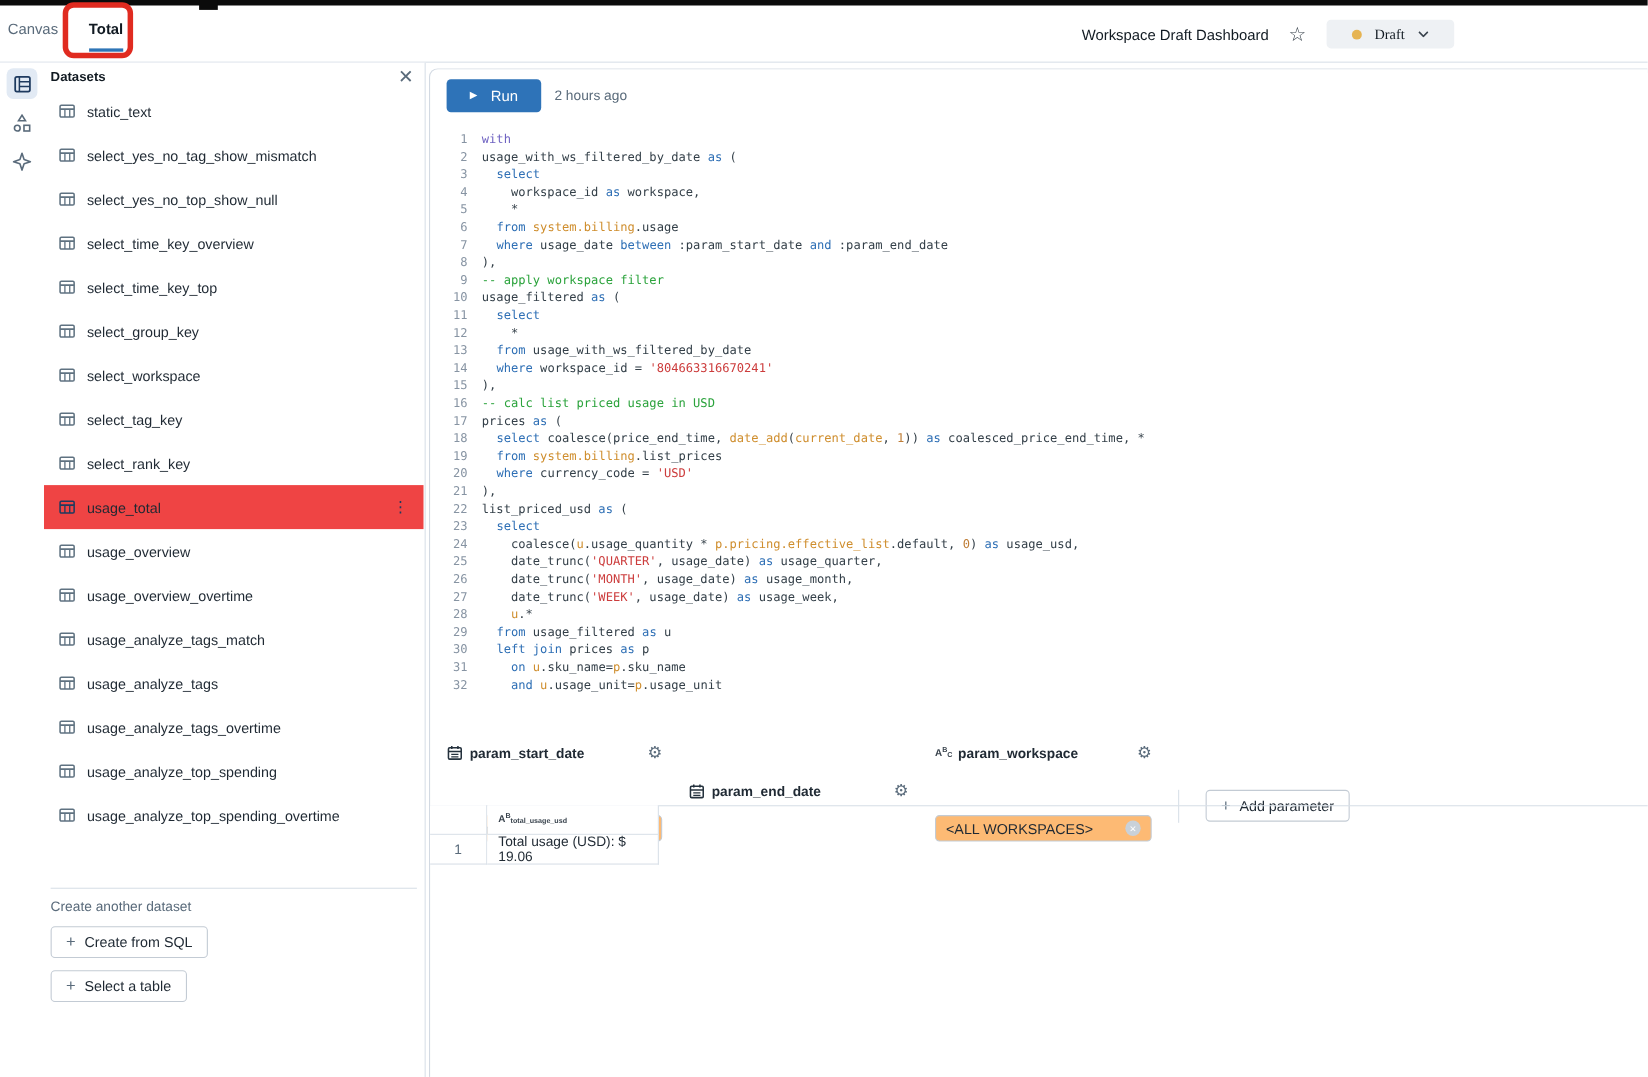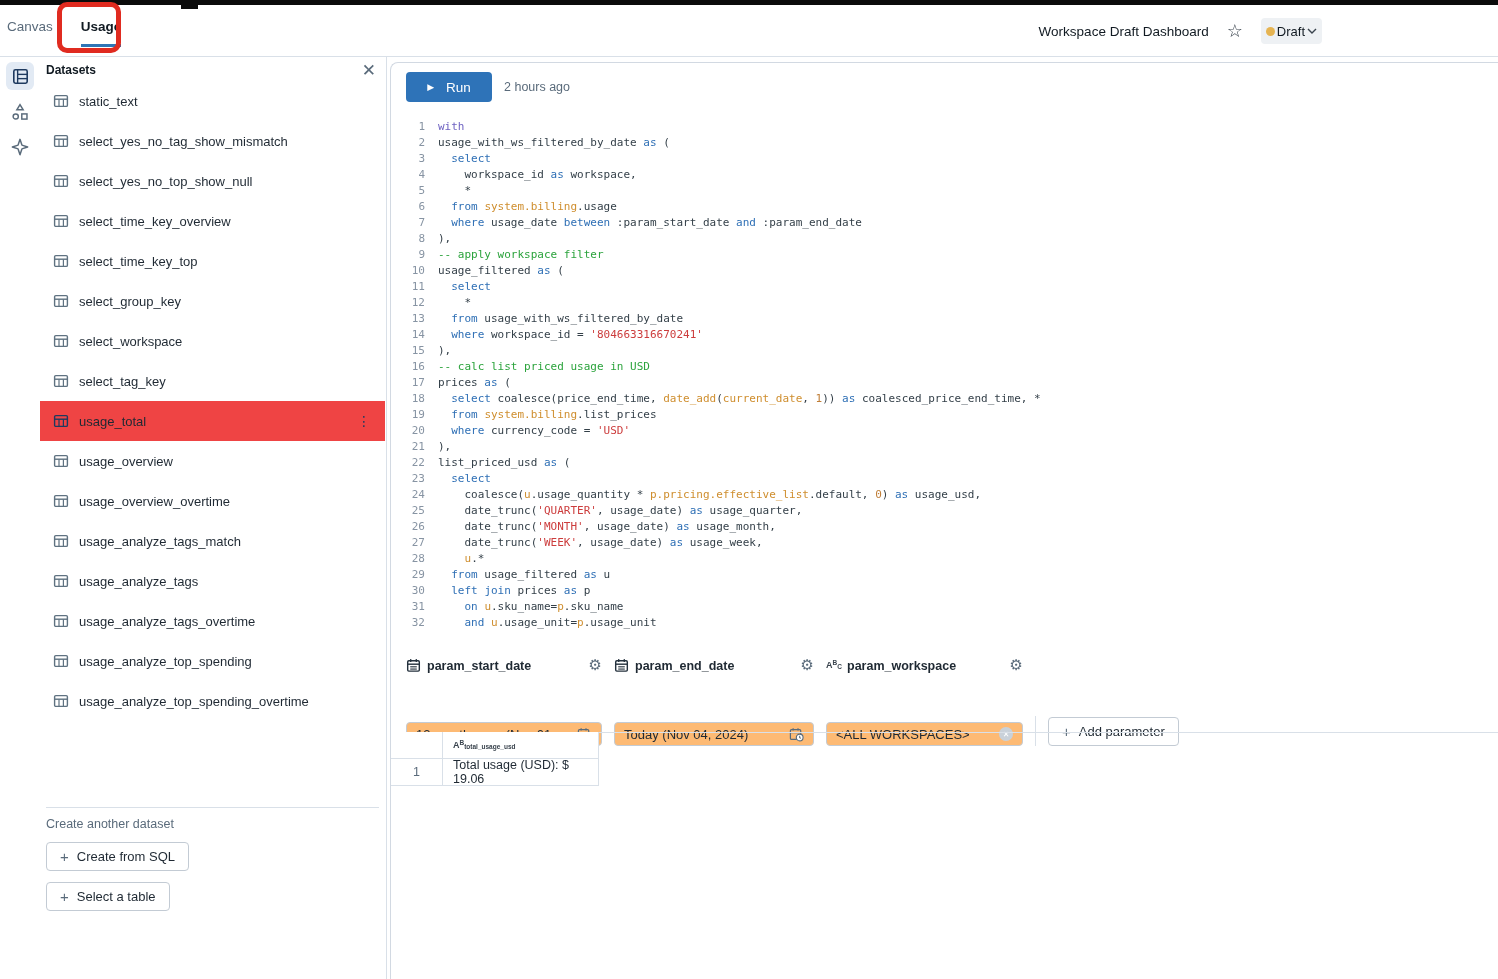--- a/index.html
+++ b/index.html
@@ -11,21 +11,21 @@
 
   
   .header { position:absolute; left:0; top:5px; width:1498px; height:52px; background:#fff; border-bottom:1px solid #d9e0e8; }
   .tabs { position:absolute; left:7px; top:14px; display:flex; gap:28px; }
   .tab { font-size:13.5px; color:#5a6b7b; padding-bottom:10px; cursor:pointer; }
   .tab.active { color:#111a22; font-weight:700; border-bottom:3px solid #2e75b6; }
   .annotation-box { position:absolute; left:57px; top:2px; width:64px; height:51px; border:5px solid #e02b20; border-radius:10px; z-index:50; pointer-events:none; }
   .hdr-right { position:absolute; right:176px; top:0; height:52px; display:flex; align-items:center; gap:18px; }
   .hdr-title { font-size:13.5px; color:#111a22; }
   .star { font-size:18px; color:#39434d; line-height:1; cursor:pointer; }
-  .draft-pill { display:flex; align-items:center; gap:2px; background:#eef1f4; border-radius:4px; height:26px; padding:0 5px; cursor:pointer; }
+  .draft-pill { display:flex; align-items:center; gap:12px; background:#eef1f4; border-radius:4px; height:26px; padding:0 23px; cursor:pointer;font-family:Liberation Serif, serif; }
   .draft-dot { width:9px; height:9px; border-radius:50%; background:#e6b452; }
   .draft-label { font-size:13px; color:#111a22; }
 
   
   .rail { position:absolute; left:0; top:57px; width:40px; bottom:0; background:#fff; }
   .rail-btn { position:absolute; left:6px; width:28px; height:28px; display:flex; align-items:center; justify-content:center; border-radius:6px; cursor:pointer; }
   .rail-btn.active { background:#e2eaf4; }
 
   
   .panel { position:absolute; left:40px; top:57px; width:347px; bottom:0; background:#fff; border-right:1px solid #d9e0e8; }
@@ -49,21 +49,21 @@
   .last-run { position:absolute; left:113px; top:17px; font-size:12.5px; color:#5a6b7b; }
 
   
   .code { position:absolute; left:0; top:56px; right:10px; font-family:"DejaVu Sans Mono",monospace; font-size:11px; line-height:16px; white-space:pre; }
   .cl { display:flex; }
   .ln { width:47px; text-align:right; padding-right:13px; color:#8794a3; flex:none; }
   .tok-t { color:#333f48; } .tok-k { color:#2e6fb5; } .tok-w { color:#6f63c2; }
   .tok-c { color:#2ba33c; } .tok-s { color:#cc3c3c; } .tok-q { color:#cf8e2e; } .tok-n { color:#bf7d36; }
 
   
-  .params { position:absolute; left:15px; top:592px; display:flex; gap:12px; align-items:flex-end; }
+  .params { position:absolute; left:15px; top:611px; display:flex; gap:24px; align-items:center; }
   .pgroup { display:flex; flex-direction:column; gap:5px; }
   .plabel { display:flex; align-items:center; gap:6px; height:21px; }
   .pname { font-size:12.5px; font-weight:700; color:#1f2933; flex:1; }
   .gear { font-family:"DejaVu Sans",sans-serif; font-size:15px; color:#5a6b7b; line-height:1; cursor:pointer; }
   .pinput { height:24px; border:1px solid #c3cbd4; border-radius:4px; display:flex; align-items:center; padding:0 9px; gap:6px; font-size:13px; color:#1f2933; background:#fdba74; cursor:text;margin-top:41px; }
   .pinput .val { flex:1; white-space:nowrap; overflow:hidden; }
   .vsep { width:1px; height:30px; background:#d9e0e8; margin-top:26px; }
   .add-param { margin-top:26px; height:29px; display:inline-flex; align-items:center; gap:8px; padding:0 13px; border:1px solid #c3cbd4; border-radius:4px; background:#fff; font-size:13px; color:#1f2933; cursor:pointer; }
   .clear-x { width:14px; height:14px; border-radius:50%; background:#c9d1d9; color:#fff; font-size:8px; display:flex; align-items:center; justify-content:center; font-family:"DejaVu Sans",sans-serif; }
 
@@ -85,21 +85,21 @@
 </style>
 </head>
 <body>
 
 <div class="top-black"></div>
 <div class="top-black-bump"></div>
 
 <div class="header">
   <div class="tabs">
     <div class="tab">Canvas</div>
-    <div class="tab active">Usage</div>
+    <div class="tab active">Total</div>
   </div>
   <div class="hdr-right">
     <span class="hdr-title">Workspace Draft Dashboard</span>
     <span class="star">☆</span>
     <div class="draft-pill">
       <span class="draft-dot"></span>
       <span class="draft-label">Draft</span>
       <svg width="10" height="6" viewBox="0 0 10 6">
           <polyline points="1,1 5,5 9,1" fill="none" stroke="#39434d" stroke-width="1.4"></polyline>
         </svg>
@@ -200,20 +200,29 @@
         <span class="ds-label">select_workspace</span>
       </div>
       <div class="ds-row">
         <svg width="16" height="16" viewBox="0 0 16 16">
           <rect x="1.6" y="2.6" width="12.8" height="10.8" rx="1.2" fill="none" stroke="#5f7281" stroke-width="1.4"></rect>
           <line x1="1.6" y1="6.2" x2="14.4" y2="6.2" stroke="#5f7281" stroke-width="1.4"></line>
           <line x1="6" y1="6.2" x2="6" y2="13.4" stroke="#5f7281" stroke-width="1.2"></line>
           <line x1="10.4" y1="6.2" x2="10.4" y2="13.4" stroke="#5f7281" stroke-width="1.2"></line>
         </svg>
         <span class="ds-label">select_tag_key</span>
+      </div>
+      <div class="ds-row">
+        <svg width="16" height="16" viewBox="0 0 16 16">
+          <rect x="1.6" y="2.6" width="12.8" height="10.8" rx="1.2" fill="none" stroke="#5f7281" stroke-width="1.4"></rect>
+          <line x1="1.6" y1="6.2" x2="14.4" y2="6.2" stroke="#5f7281" stroke-width="1.4"></line>
+          <line x1="6" y1="6.2" x2="6" y2="13.4" stroke="#5f7281" stroke-width="1.2"></line>
+          <line x1="10.4" y1="6.2" x2="10.4" y2="13.4" stroke="#5f7281" stroke-width="1.2"></line>
+        </svg>
+        <span class="ds-label">select_rank_key</span>
       </div>
       <div class="ds-row selected">
         <svg width="16" height="16" viewBox="0 0 16 16">
           <rect x="1.6" y="2.6" width="12.8" height="10.8" rx="1.2" fill="none" stroke="#1e3a5f" stroke-width="1.4"></rect>
           <line x1="1.6" y1="6.2" x2="14.4" y2="6.2" stroke="#1e3a5f" stroke-width="1.4"></line>
           <line x1="6" y1="6.2" x2="6" y2="13.4" stroke="#1e3a5f" stroke-width="1.2"></line>
           <line x1="10.4" y1="6.2" x2="10.4" y2="13.4" stroke="#1e3a5f" stroke-width="1.2"></line>
         </svg>
         <span class="ds-label">usage_total</span>
         <span class="ds-kebab">⋮</span>
@@ -343,33 +352,20 @@
             <rect x="1.8" y="3" width="12.4" height="11" rx="1.2" fill="none" stroke="#24313d" stroke-width="1.5"></rect>
             <line x1="1.8" y1="6.6" x2="14.2" y2="6.6" stroke="#24313d" stroke-width="1.5"></line>
             <line x1="5" y1="1.2" x2="5" y2="4.2" stroke="#24313d" stroke-width="1.5"></line>
             <line x1="11" y1="1.2" x2="11" y2="4.2" stroke="#24313d" stroke-width="1.5"></line>
             <line x1="4.5" y1="9.4" x2="11.5" y2="9.4" stroke="#24313d" stroke-width="1.2"></line>
             <line x1="4.5" y1="11.8" x2="11.5" y2="11.8" stroke="#24313d" stroke-width="1.2"></line>
           </svg>
           <span class="pname">param_end_date</span>
           <span class="gear">⚙</span>
         </div>
-        <div class="pinput">
-          <span class="val">Today (Nov 04, 2024)</span>
-          <span>
-            <svg width="15" height="15" viewBox="0 0 16 16">
-              <rect x="1.5" y="2.8" width="11" height="10.5" rx="1.2" fill="none" stroke="#5a6b7b" stroke-width="1.3"></rect>
-              <line x1="1.5" y1="6" x2="12.5" y2="6" stroke="#5a6b7b" stroke-width="1.3"></line>
-              <line x1="4.4" y1="1.2" x2="4.4" y2="3.8" stroke="#5a6b7b" stroke-width="1.3"></line>
-              <line x1="9.6" y1="1.2" x2="9.6" y2="3.8" stroke="#5a6b7b" stroke-width="1.3"></line>
-              <circle cx="11.4" cy="11.2" r="3.6" fill="#fff" stroke="#5a6b7b" stroke-width="1.2"></circle>
-              <polyline points="11.4,9.4 11.4,11.3 12.8,12.1" fill="none" stroke="#5a6b7b" stroke-width="1.1"></polyline>
-            </svg>
-          </span>
-        </div>
       </div>
       <div class="pgroup" style="width: 197px;">
         <div class="plabel">
           <span class="abc">A<span class="b">B</span><span class="c">C</span></span>
           <span class="pname">param_workspace</span>
           <span class="gear">⚙</span>
         </div>
         <div class="pinput">
           <span class="val">&lt;ALL WORKSPACES&gt;</span>
           <span class="clear-x">✕</span>

